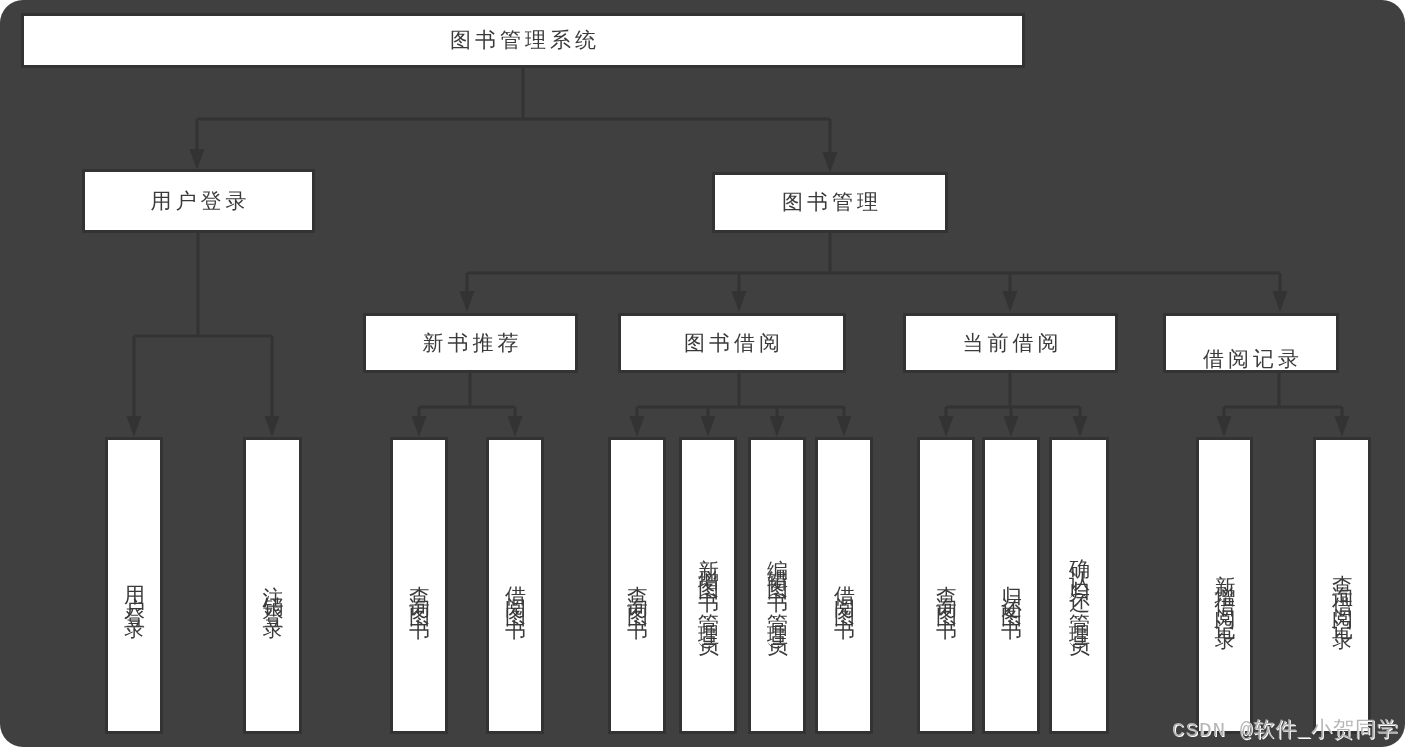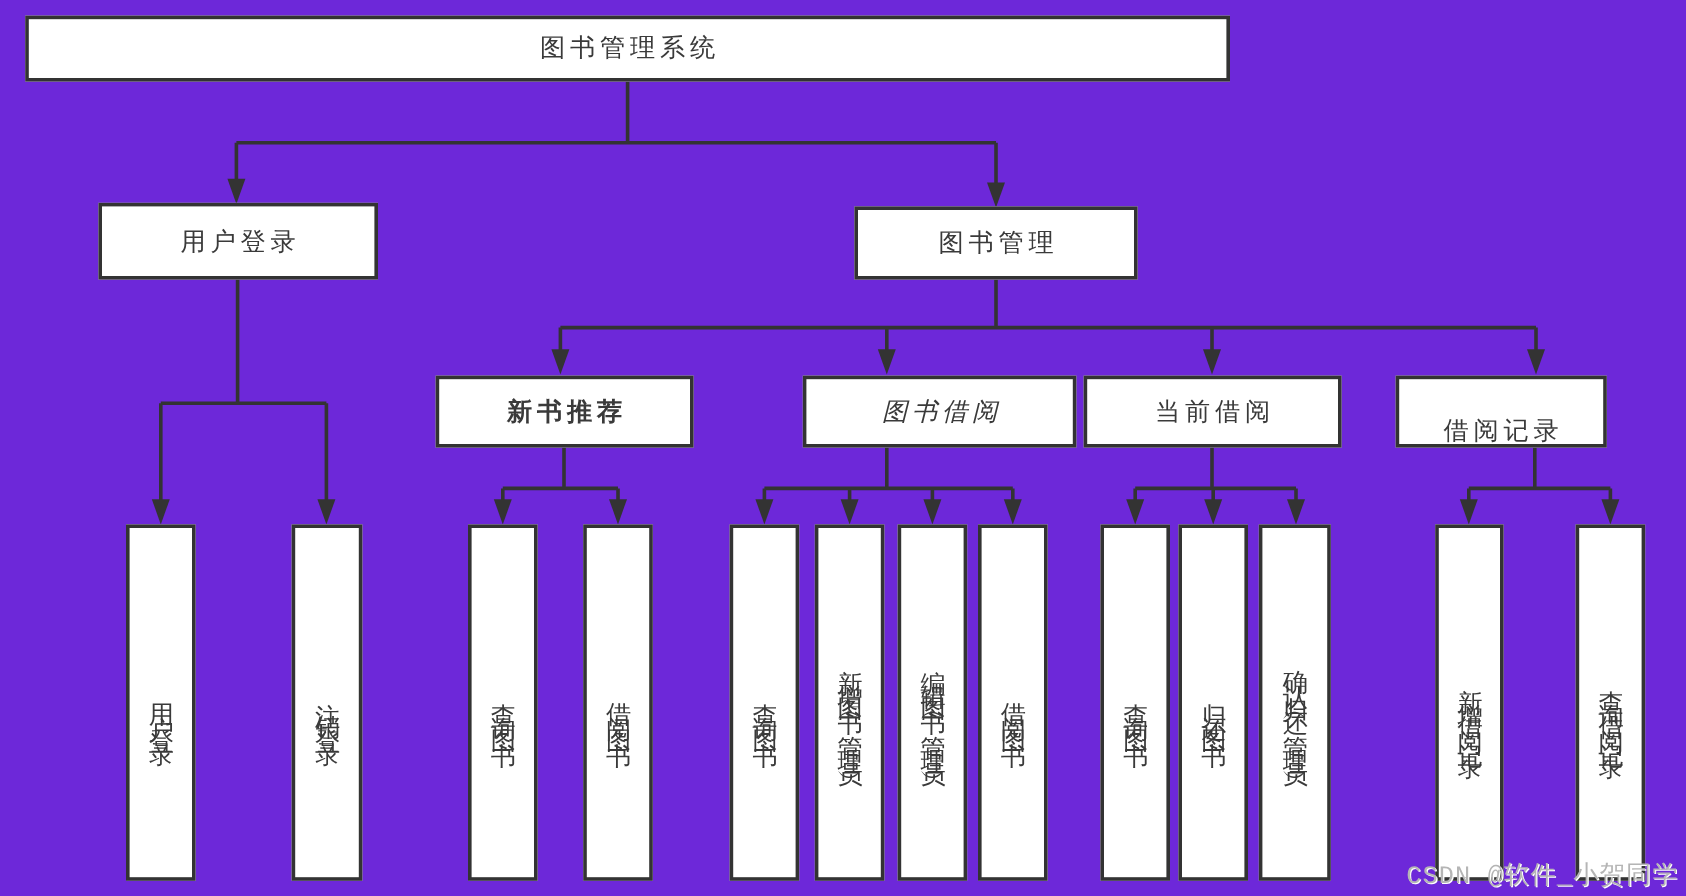--- a/index.html
+++ b/index.html
@@ -5,22 +5,23 @@
   html, body {
     margin: 0;
     padding: 0;
     background: #ffffff;
     font-family: "DejaVu Sans", "Liberation Sans", sans-serif;
   }
   .canvas {
     position: relative;
     width: 1405px;
     height: 747px;
-    background: #6d28d9;
+    background: #404040;
     overflow: hidden;
+    border-radius: 23px;
   }
   .connector-layer {
     position: absolute;
     inset: 0;
     width: 1405px;
     height: 747px;
     pointer-events: none;
   }
   .box {
     position: absolute;
@@ -110,24 +111,24 @@
     <span class="h-label">图书管理系统</span>
   </div>
 
   <div class="box" style="left:82px; top:169px; width:233px; height:64px;">
     <span class="h-label">用户登录</span>
   </div>
   <div class="box" style="left:712px; top:172px; width:236px; height:61px;font-family:Liberation Serif, serif;">
     <span class="h-label">图书管理</span>
   </div>
 
-  <div class="box" style="left:363px; top:313px; width:215px; height:60px;font-weight:bold;">
+  <div class="box" style="left:363px; top:313px; width:215px; height:60px;">
     <span class="h-label">新书推荐</span>
   </div>
-  <div class="box" style="left:669px; top:313px; width:228px; height:60px;font-style:italic;">
+  <div class="box" style="left:618px; top:313px; width:228px; height:60px;">
     <span class="h-label">图书借阅</span>
   </div>
   <div class="box" style="left:903px; top:313px; width:215px; height:60px;">
     <span class="h-label">当前借阅</span>
   </div>
   <div class="box" style="left:1163px; top:313px; width:176px; height:60px;align-items:flex-end;">
     <span class="h-label">借阅记录</span>
   </div>
 
   <div class="box" style="left:105px; top:437px; width:58px; height:297px;">

